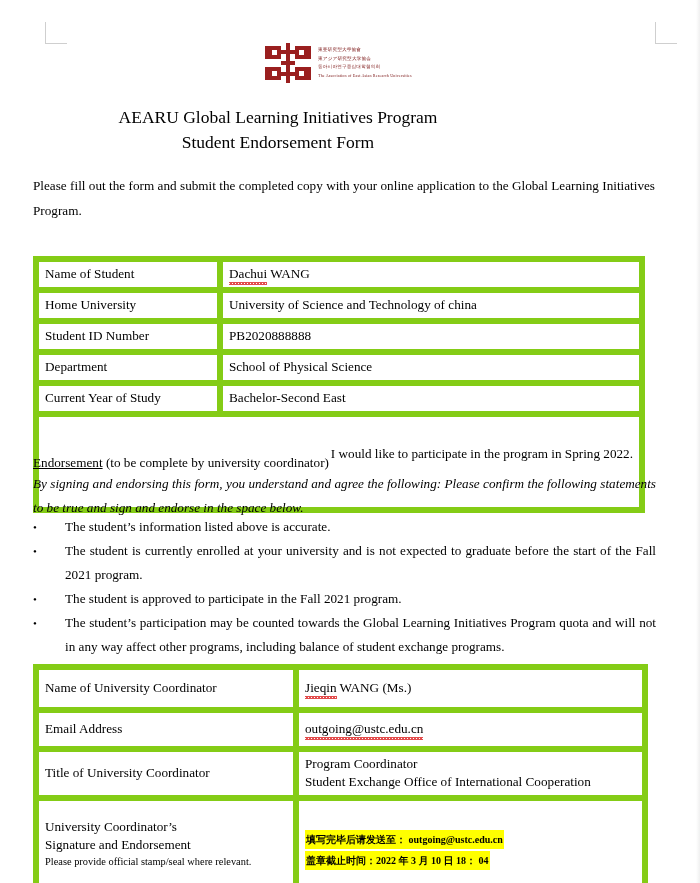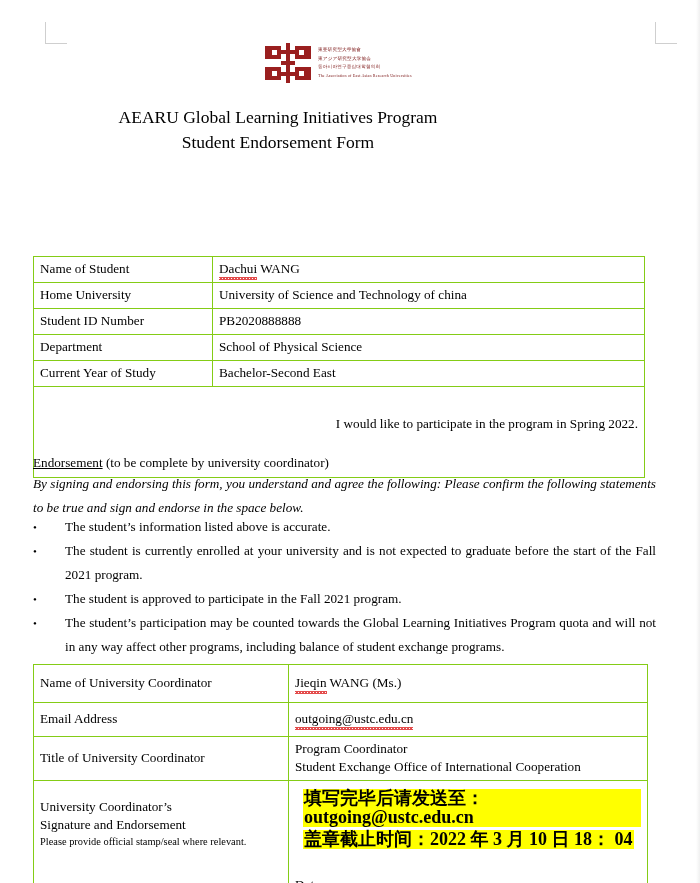--- a/index.html
+++ b/index.html
@@ -141,21 +141,21 @@
   }
 
   
   table.form {
     position: absolute;
     border-collapse: collapse;
     font-size: 13.2px;
     table-layout: fixed;
   }
   table.form td {
-    border: 1px solid #84cc16;
+    border: 6px solid #84cc16;
     padding: 3px 6px 4px 6px;
     vertical-align: middle;
     line-height: 18px;
   }
 
   #student-table { left: 33px; top: 256px; width: 612px; }
   #student-table td.label { width: 166px; }
   #student-table td.note-cell {
     height: 58px;
     vertical-align: top;
@@ -202,26 +202,25 @@
   }
 
   
   .hl-block {
     display: block;
     margin: 2px 0 0 0;
   }
   .hl {
     background: #FFFF00;
     font-weight: bold;
-    font-size: 18px;
+    font-size: 10px;
     line-height: 19px;
     display: inline-block;
     padding: 0 1px;
     font-family: "Liberation Serif", "DejaVu Serif", serif;
-    margin-left: 8px;
   }
   .date-line {
     margin-top: 26px;
     display: block;
   }
 </style>
 </head>
 <body>
 
 <div class="page">
@@ -270,20 +269,21 @@
       <div>동아시아연구중심대학협의회</div>
       <div class="en">The Association of East Asian Research Universities</div>
     </div>
   </div>
 
   <div class="doc-title">
     <div>AEARU Global Learning Initiatives Program</div>
     <div>Student Endorsement Form</div>
   </div>
 
+  <div class="intro">Please fill out the form and submit the completed copy with your online application to the Global Learning Initiatives Program.</div>
 
 
   <table class="form" id="student-table">
     <tbody>
       <tr>
         <td class="label">Name of Student</td>
         <td><span class="squiggle">Dachui</span> WANG</td>
       </tr>
       <tr>
         <td class="label">Home University</td>

